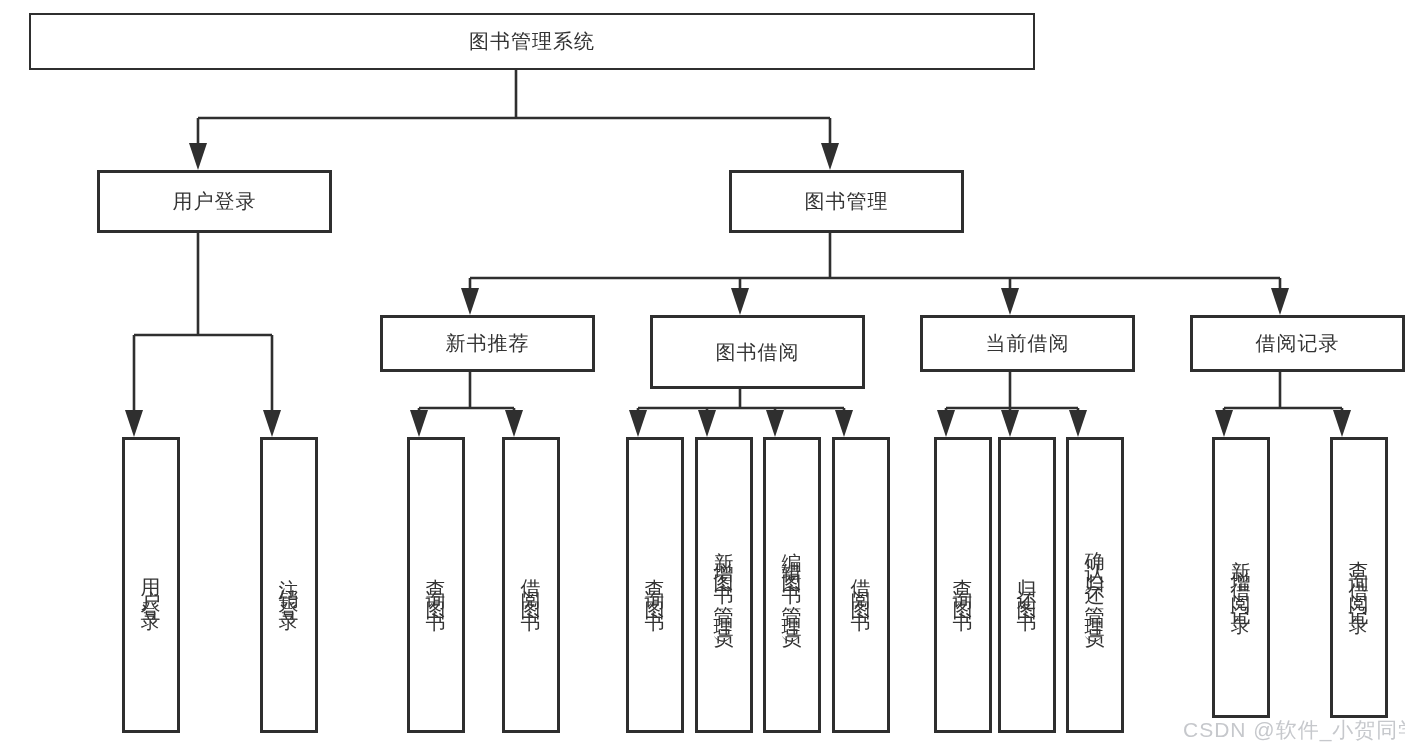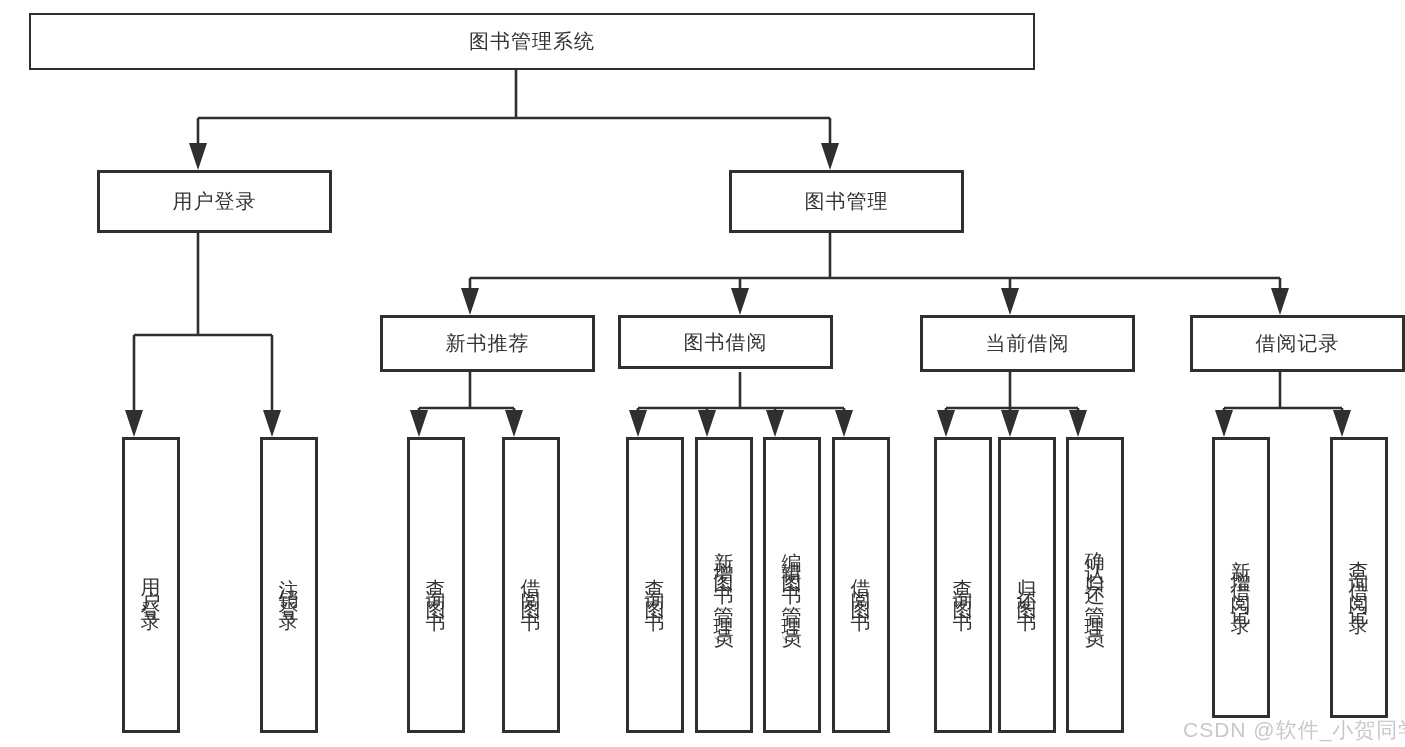--- a/index.html
+++ b/index.html
@@ -41,21 +41,21 @@
     color: #333;
     font-size: 20px;
     letter-spacing: 1px;
     white-space: nowrap;
     margin-left: 17px;
   }
   #n-root { left: 12px; top: 13px; width: 1006px; height: 57px; border-width: 2px; }
   #n-l2-0 { left: 80px;  top: 170px; width: 235px; height: 63px; }
   #n-l2-1 { left: 712px; top: 170px; width: 235px; height: 63px; }
   #n-l3-0 { left: 363px;  top: 315px; width: 215px; height: 57px; }
-  #n-l3-1 { left: 601px;  top: 315px; width: 215px; height: 54px; text-align: center; }
+  #n-l3-1 { left: 633px;  top: 315px; width: 215px; height: 74px; text-align: center; }
   #n-l3-2 { left: 903px;  top: 315px; width: 215px; height: 57px; }
   #n-l3-3 { left: 1173px; top: 315px; width: 215px; height: 57px; }
   .leaf { width: 58px; height: 296px; top: 437px; }
   .leaf .vtext {
     writing-mode: vertical-rl;
     text-orientation: mixed;
     font-size: 20px;
     letter-spacing: 11px;
     line-height: 1;
     color: #333;

